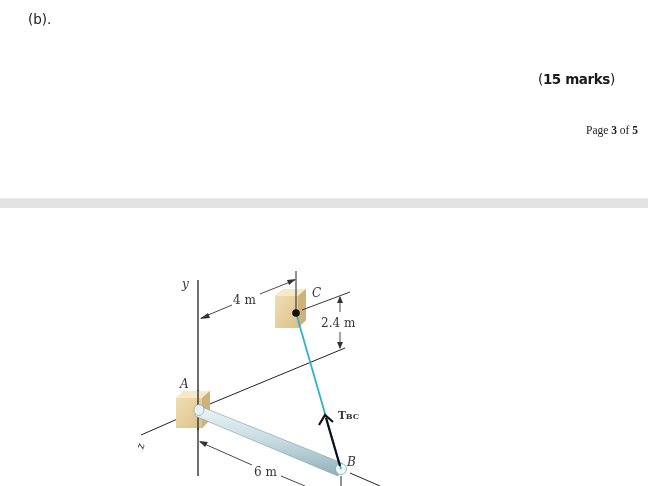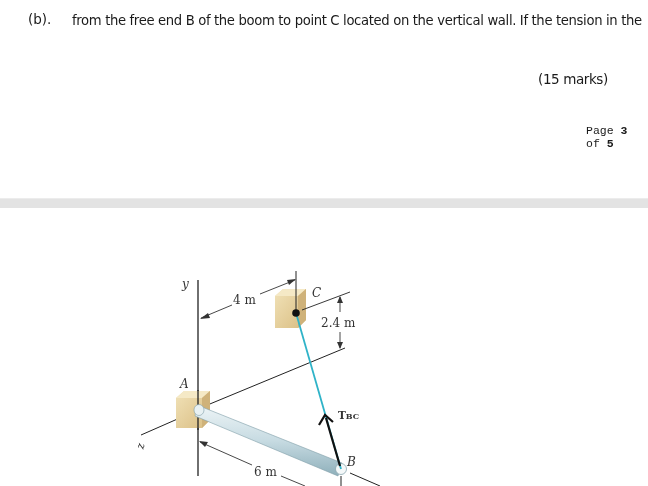--- a/index.html
+++ b/index.html
@@ -2,33 +2,32 @@
 <html><head>
 <meta charset="utf-8">
 <style>
   html, body { margin:0; padding:0; }
   body { width:648px; height:486px; background:#ffffff; position:relative; overflow:hidden;
          font-family:"DejaVu Sans", sans-serif; color:#1a1a1a; }
   .qlabel { position:absolute; left:28px; top:11px; font-size:13.5px; }
   .qtext { position:absolute; left:72px; top:11px; font-size:13.2px; line-height:20px; letter-spacing:-0.35px; white-space:nowrap; }
   .qtext div { height:20px; }
   .marks { position:absolute; left:538px; top:71px; font-size:13.5px; letter-spacing:-0.4px; }
-  .marks b { font-weight:normal; }
-  .pagenum { position:absolute; left:586px; top:124px; font-size:11.5px; font-family:Liberation Mono, monospace; }
+  .marks b { font-weight:bold; }
+  .pagenum { position:absolute; left:586px; top:124px; font-size:11.5px; font-family:Liberation Serif, serif; }
   .pagenum b { font-weight:bold; }
   .divider { position:absolute; left:0; top:198px; width:648px; height:9px; background:#e3e3e3; border-top:1px solid #ececec; }
   .figure { position:absolute; left:0; top:207px; width:648px; height:279px; }
   .flabel { font-family:"DejaVu Serif", serif; fill:#333; }
 </style>
 </head>
 <body>
 
 <div class="qlabel">(b).</div>
 <div class="qtext">
-  <div>from the free end B of the boom to point C located on the vertical wall. If the tension in the</div>
 </div>
 <div class="marks"><span>(</span><b>15 marks</b><span>)</span></div>
 
 <div class="pagenum"><span>Page </span><b>3</b><span> of </span><b>5</b></div>
 
 <div class="divider"></div>
 
 <svg class="figure" viewBox="0 207 648 279" width="648" height="279">
   <defs>
     <linearGradient id="blockGrad" x1="0" y1="0" x2="1" y2="1">

